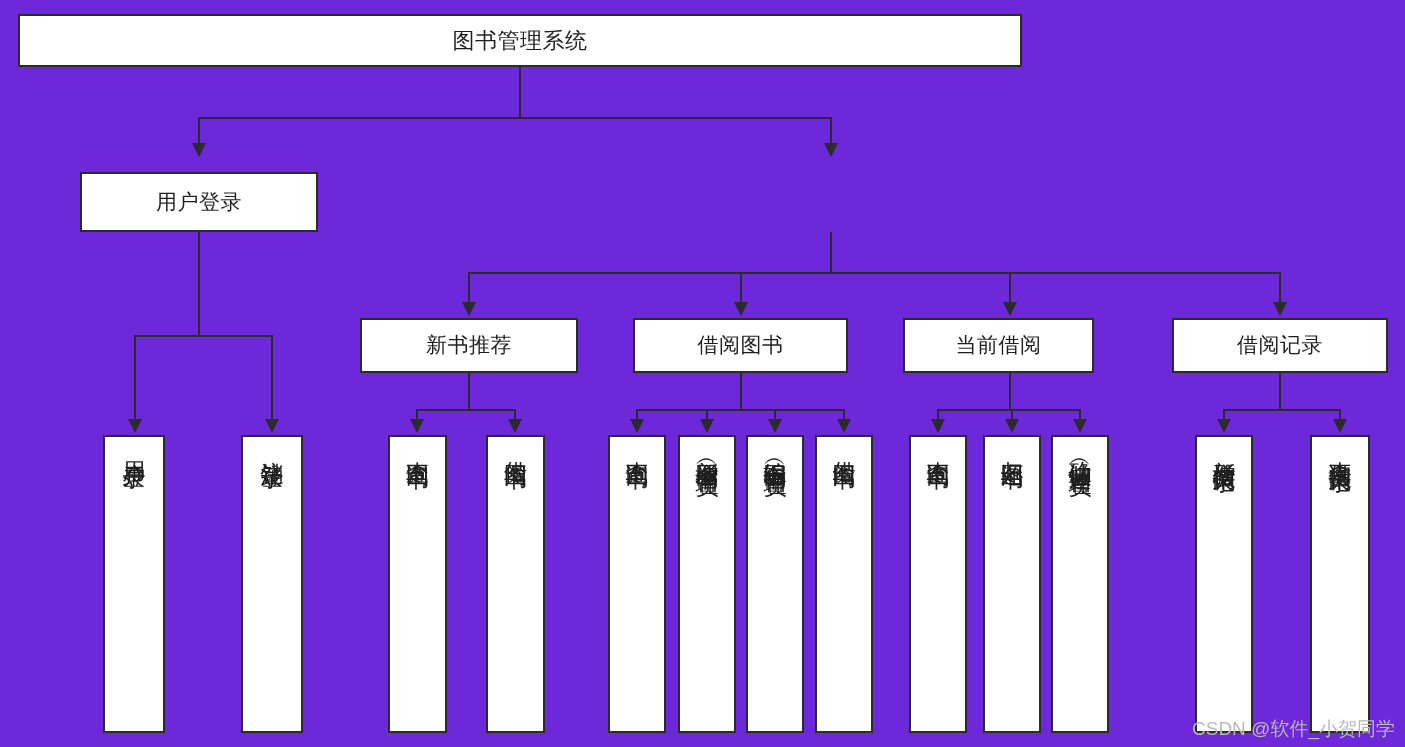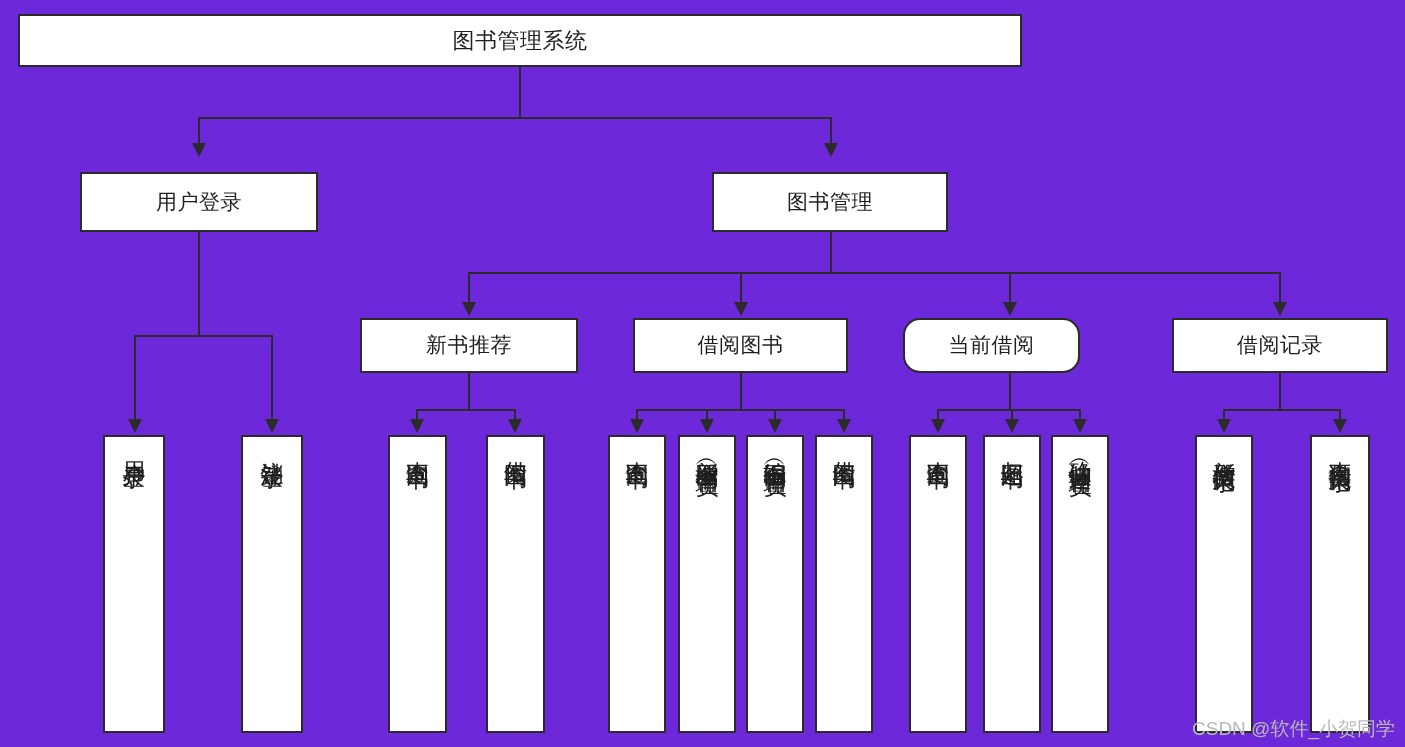--- a/index.html
+++ b/index.html
@@ -98,23 +98,20 @@
 
   <div class="hline" style="left:198px; top:117px; width:633px;"></div>
 
   <div class="vline" style="left:198px; top:117px; height:28px;"></div>
   <div class="arrow" style="left:192px; top:143px;"></div>
   <div class="vline" style="left:830px; top:117px; height:28px;"></div>
   <div class="arrow" style="left:824px; top:143px;"></div>
 
   <div class="node level2" id="node-l2-0" style="left: 80px; top: 172px; width: 238px; height: 60px;">
     <span class="label">用户登录</span>
-  </div>
-  <div class="node level2" id="node-l2-1" style="left: 712px; top: 172px; width: 236px; height: 60px;">
-    <span class="label">图书管理</span>
   </div>
 
   <div class="vline" style="left:198px; top:232px; height:103px;"></div>
   <div class="hline" style="left:134px; top:335px; width:138px;"></div>
   <div class="vline" style="left:134px; top:335px; height:86px;"></div>
   <div class="arrow" style="left:128px; top:419px;"></div>
   <div class="vline" style="left:271px; top:335px; height:86px;"></div>
   <div class="arrow" style="left:265px; top:419px;"></div>
 
   <div class="vline" style="left:830px; top:232px; height:40px;"></div>
@@ -127,21 +124,21 @@
   <div class="arrow" style="left:1003px; top:302px;"></div>
   <div class="vline" style="left:1279px; top:272px; height:32px;"></div>
   <div class="arrow" style="left:1273px; top:302px;"></div>
 
   <div class="node level3" id="node-l3-0" style="left: 360px; top: 318px; width: 218px; height: 55px; justify-content: center;">
     <span class="label">新书推荐</span>
   </div>
   <div class="node level3" id="node-l3-1" style="left: 633px; top: 318px; width: 215px; height: 55px;">
     <span class="label">借阅图书</span>
   </div>
-  <div class="node level3" id="node-l3-2" style="left: 903px; top: 318px; width: 177px; height: 55px; border-radius: 17px;">
+  <div class="node level3" id="node-l3-2" style="left: 903px; top: 318px; width: 191px; height: 55px;">
     <span class="label">当前借阅</span>
   </div>
   <div class="node level3" id="node-l3-3" style="left: 1172px; top: 318px; width: 216px; height: 55px; text-align: center;">
     <span class="label">借阅记录</span>
   </div>
 
   <div class="vline" style="left:468px; top:373px; height:36px;"></div>
   <div class="hline" style="left:416px; top:409px; width:100px;"></div>
   <div class="vline" style="left:416px; top:409px; height:10px;"></div>
   <div class="arrow" style="left:410px; top:419px;"></div>

